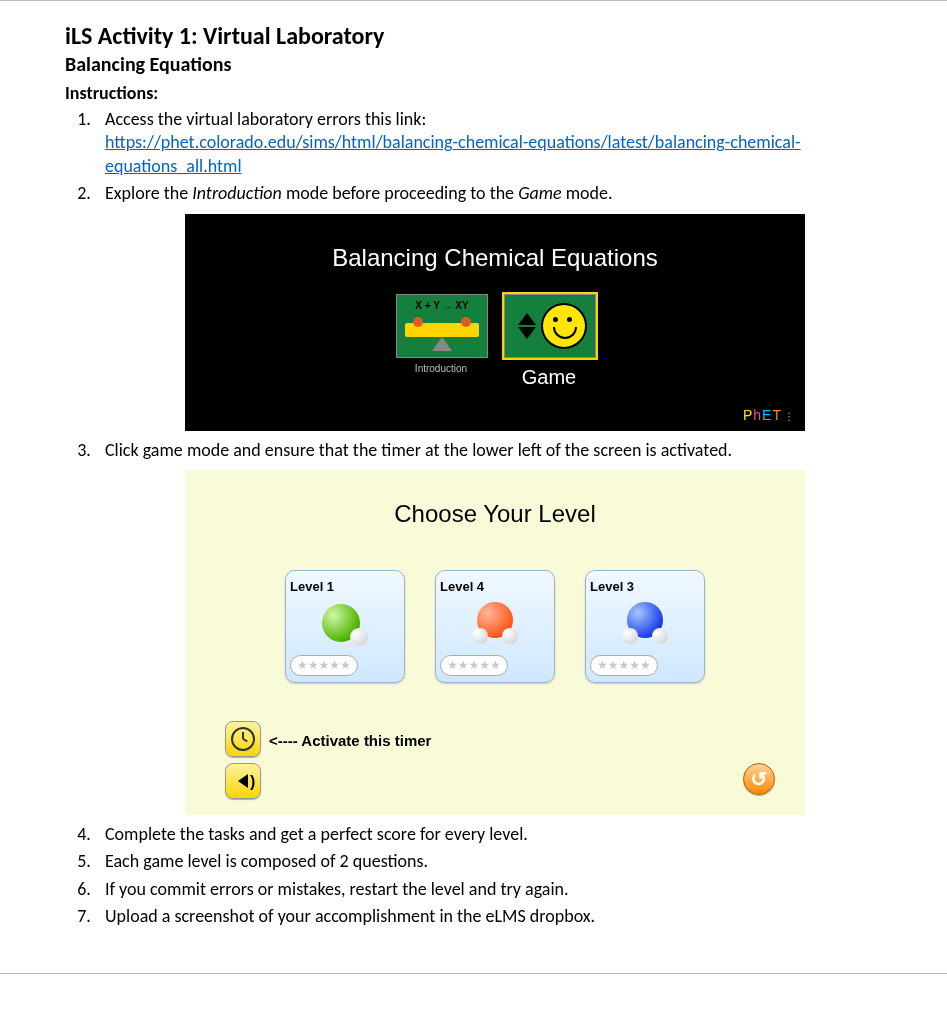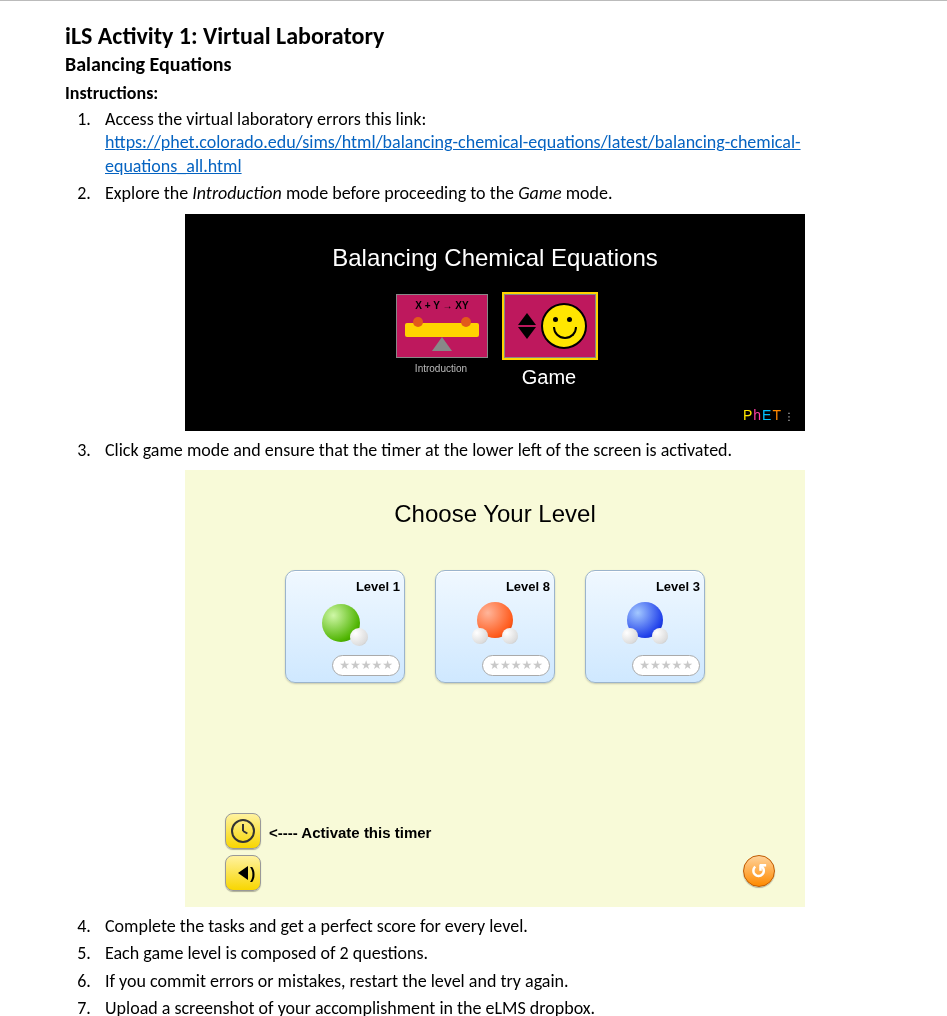--- a/index.html
+++ b/index.html
@@ -79,21 +79,21 @@
     justify-content: center;
     gap: 18px;
   }
   .sim-splash .card {
     width: 90px;
     text-align: center;
   }
   .sim-splash .card-box {
     width: 90px;
     height: 62px;
-    background: #be185d;
+    background: #15803d;
     color: #000;
     font-size: 10px;
     font-weight: bold;
     position: relative;
     border: 1px solid #888;
   }
   .sim-splash .card-box.highlight {
     outline: 2px solid #ffd400;
   }
   .sim-splash .card-box .eq-text {
@@ -199,21 +199,21 @@
   }
   .sim-splash .phet-brand .p  { color: #ffe600; }
   .sim-splash .phet-brand .h  { color: #ff3fa4; }
   .sim-splash .phet-brand .e  { color: #00c2ff; }
   .sim-splash .phet-brand .t  { color: #ff8a00; }
   .sim-splash .phet-brand .dots { color: #ccc; font-size: 10px; margin-left: 2px; }
 
   
   .level-chooser {
     width: 620px;
-    height: 437px;
+    height: 345px;
     margin: 8px 0 8px 80px;
     background: #f8fad8;
     position: relative;
     font-family: Arial, sans-serif;
     color: #000;
   }
   .level-chooser .chooser-title {
     position: absolute;
     top: 28px;
     left: 0; right: 0;
@@ -228,21 +228,21 @@
     justify-content: center;
     gap: 30px;
   }
   .level-chooser .level-btn {
     width: 110px;
     background: linear-gradient(#f0f8ff,#cfe8ff);
     border: 1px solid #9bb4cc;
     border-radius: 10px;
     padding: 8px 4px 6px 4px;
     box-shadow: inset 0 1px 0 #fff, 0 1px 2px rgba(0,0,0,.2);
-    text-align: right;
+    text-align: left;
   }
   .level-chooser .level-name {
     font-size: 13px;
     font-weight: bold;
     margin-bottom: 4px;
   }
   .level-chooser .molecule {
     width: 46px;
     height: 46px;
     margin: 2px auto 6px auto;
@@ -422,21 +422,21 @@
           <div class="levels-row">
             <div class="level-btn">
               <div class="level-name">Level 1</div>
               <div class="molecule m1">
                 <div class="atom a1"></div>
                   <div class="atom a2"></div>
               </div>
               <div class="stars-pill">★★★★★</div>
             </div>
             <div class="level-btn">
-              <div class="level-name">Level 8</div>
+              <div class="level-name">Level 4</div>
               <div class="molecule m2">
                 <div class="atom a1"></div>
                   <div class="atom a2"></div>
                   <div class="atom a3"></div>
               </div>
               <div class="stars-pill">★★★★★</div>
             </div>
             <div class="level-btn">
               <div class="level-name">Level 3</div>
               <div class="molecule m3">

